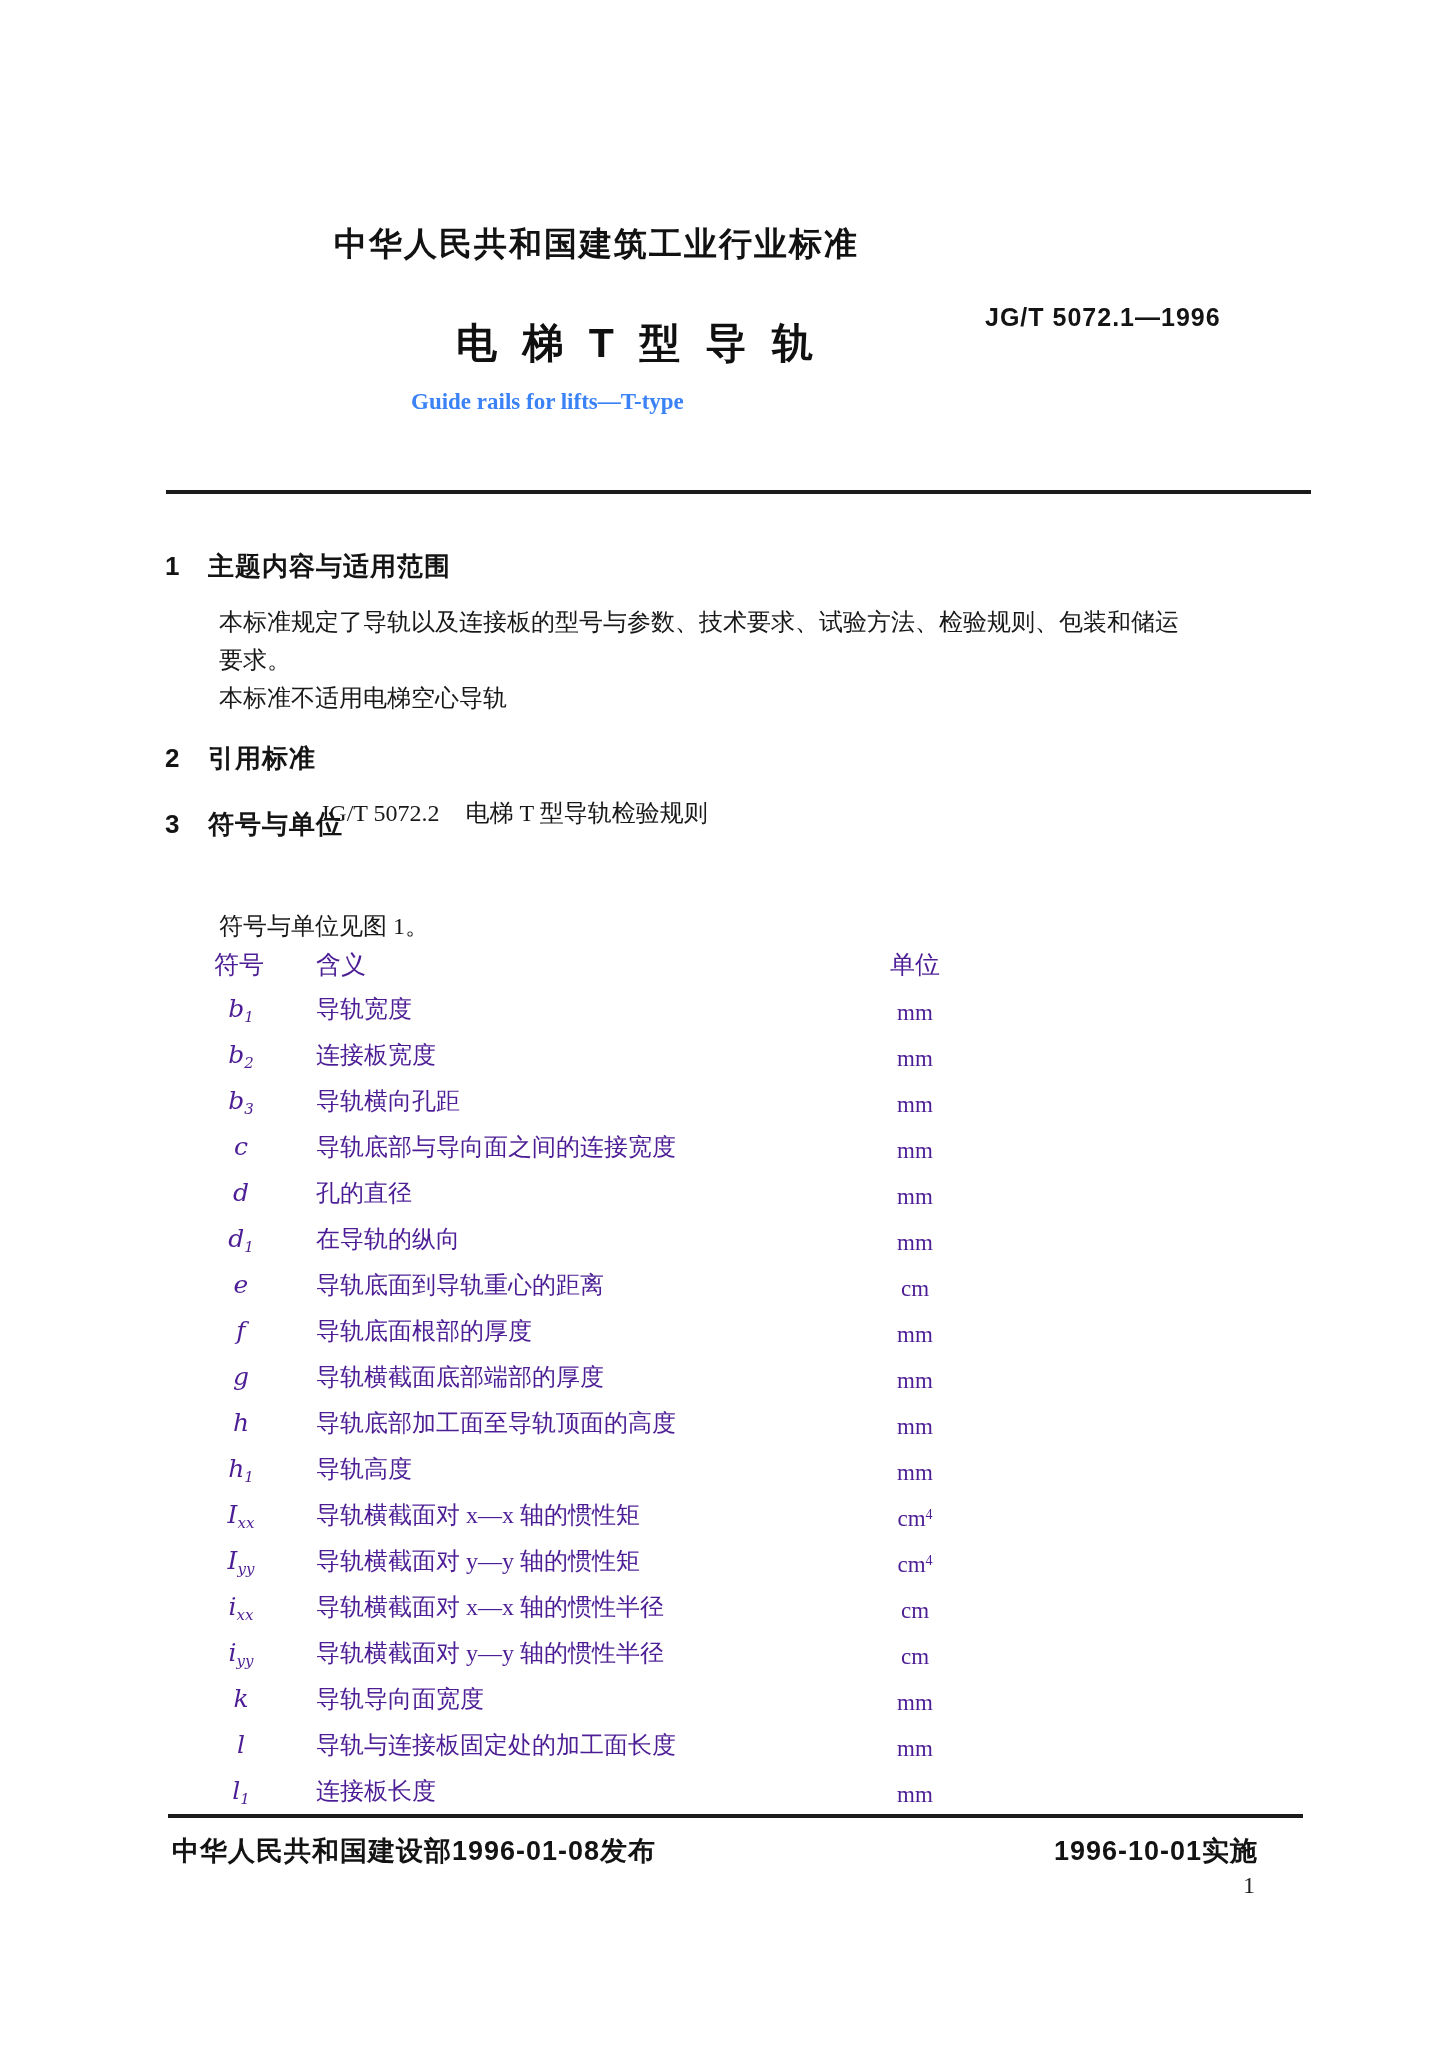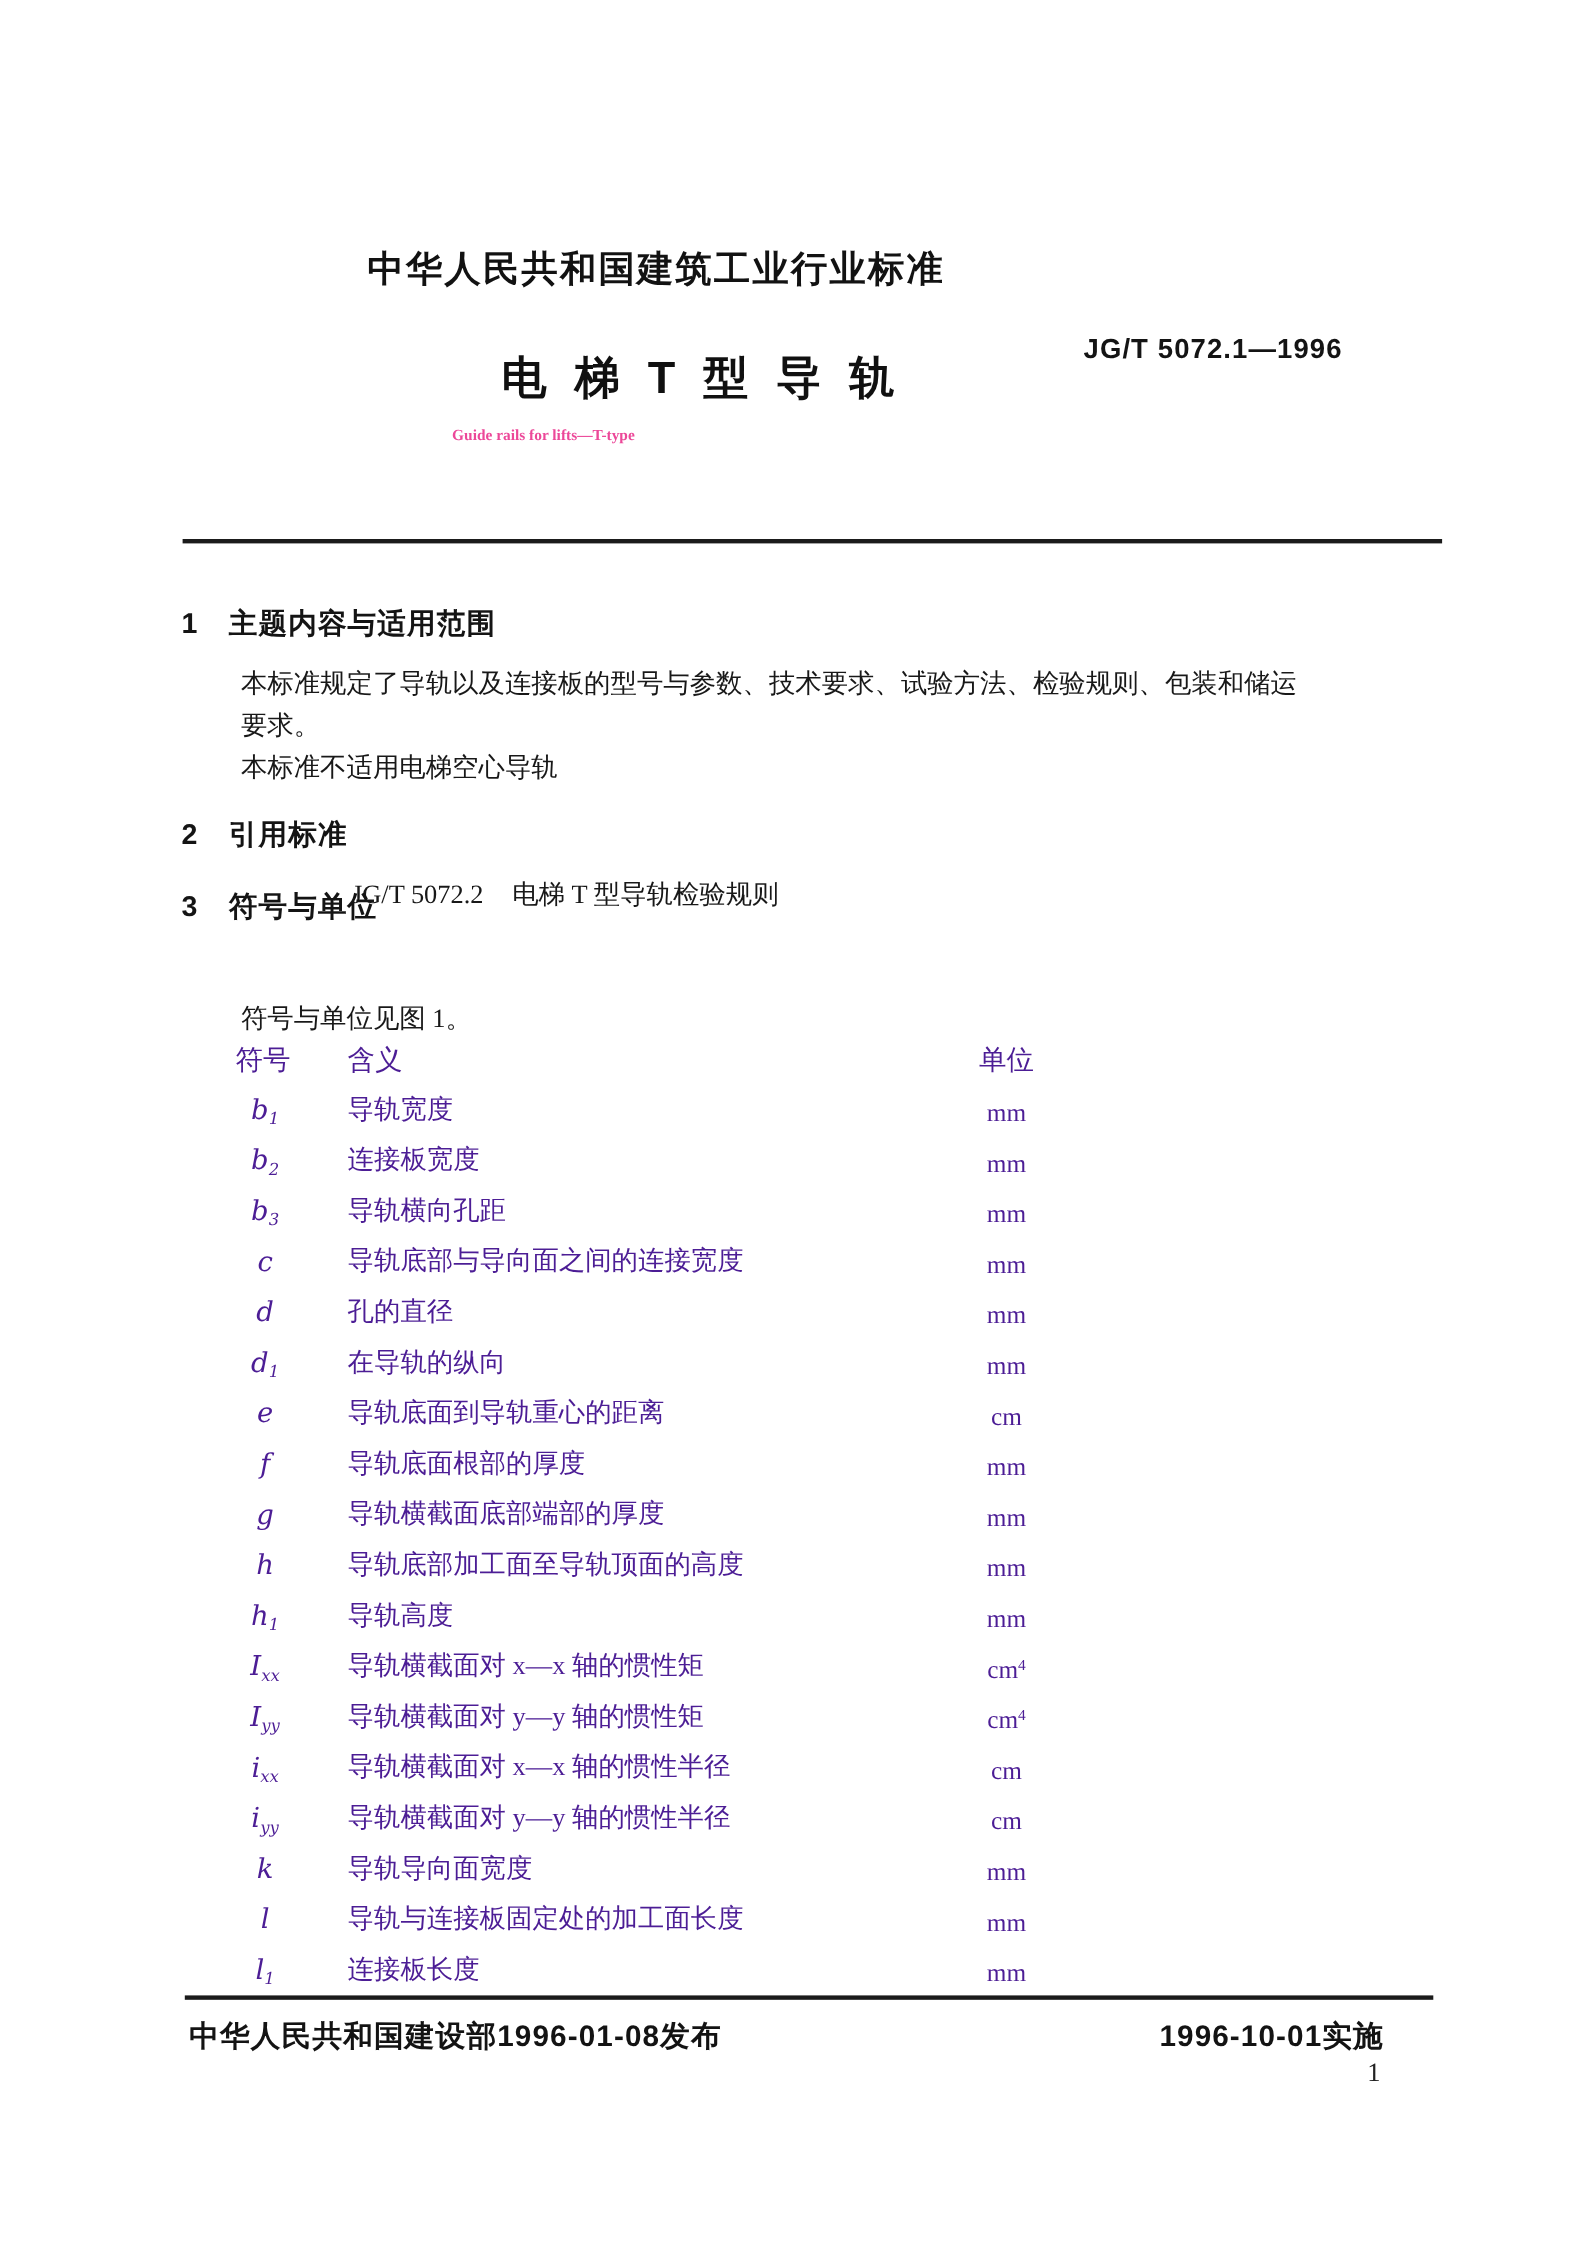--- a/index.html
+++ b/index.html
@@ -28,22 +28,22 @@
   }
   .std-no {
     left: 985px; top: 303px;
     font-family: "Liberation Sans", sans-serif;
     font-weight: bold; font-size: 25px; letter-spacing: 1px;
     color: #141414;
   }
   .doc-title-en {
     left: 411px; top: 389px;
     font-family: "Liberation Serif", serif;
-    font-weight: bold; font-size: 14px;
-    color: #ec4899;
+    font-weight: bold; font-size: 23px;
+    color: #3b82f6;
   }
   .rule { background: #1b1b1b; height: 4px; }
   .rule-top { left: 166px; top: 490px; width: 1145px; }
   .rule-bottom { left: 168px; top: 1814px; width: 1135px; }
 
   .section-heading {
     left: 165px;
     font-family: "Liberation Sans", sans-serif;
     font-weight: bold; font-size: 26px; letter-spacing: 1px;
     color: #141414;

